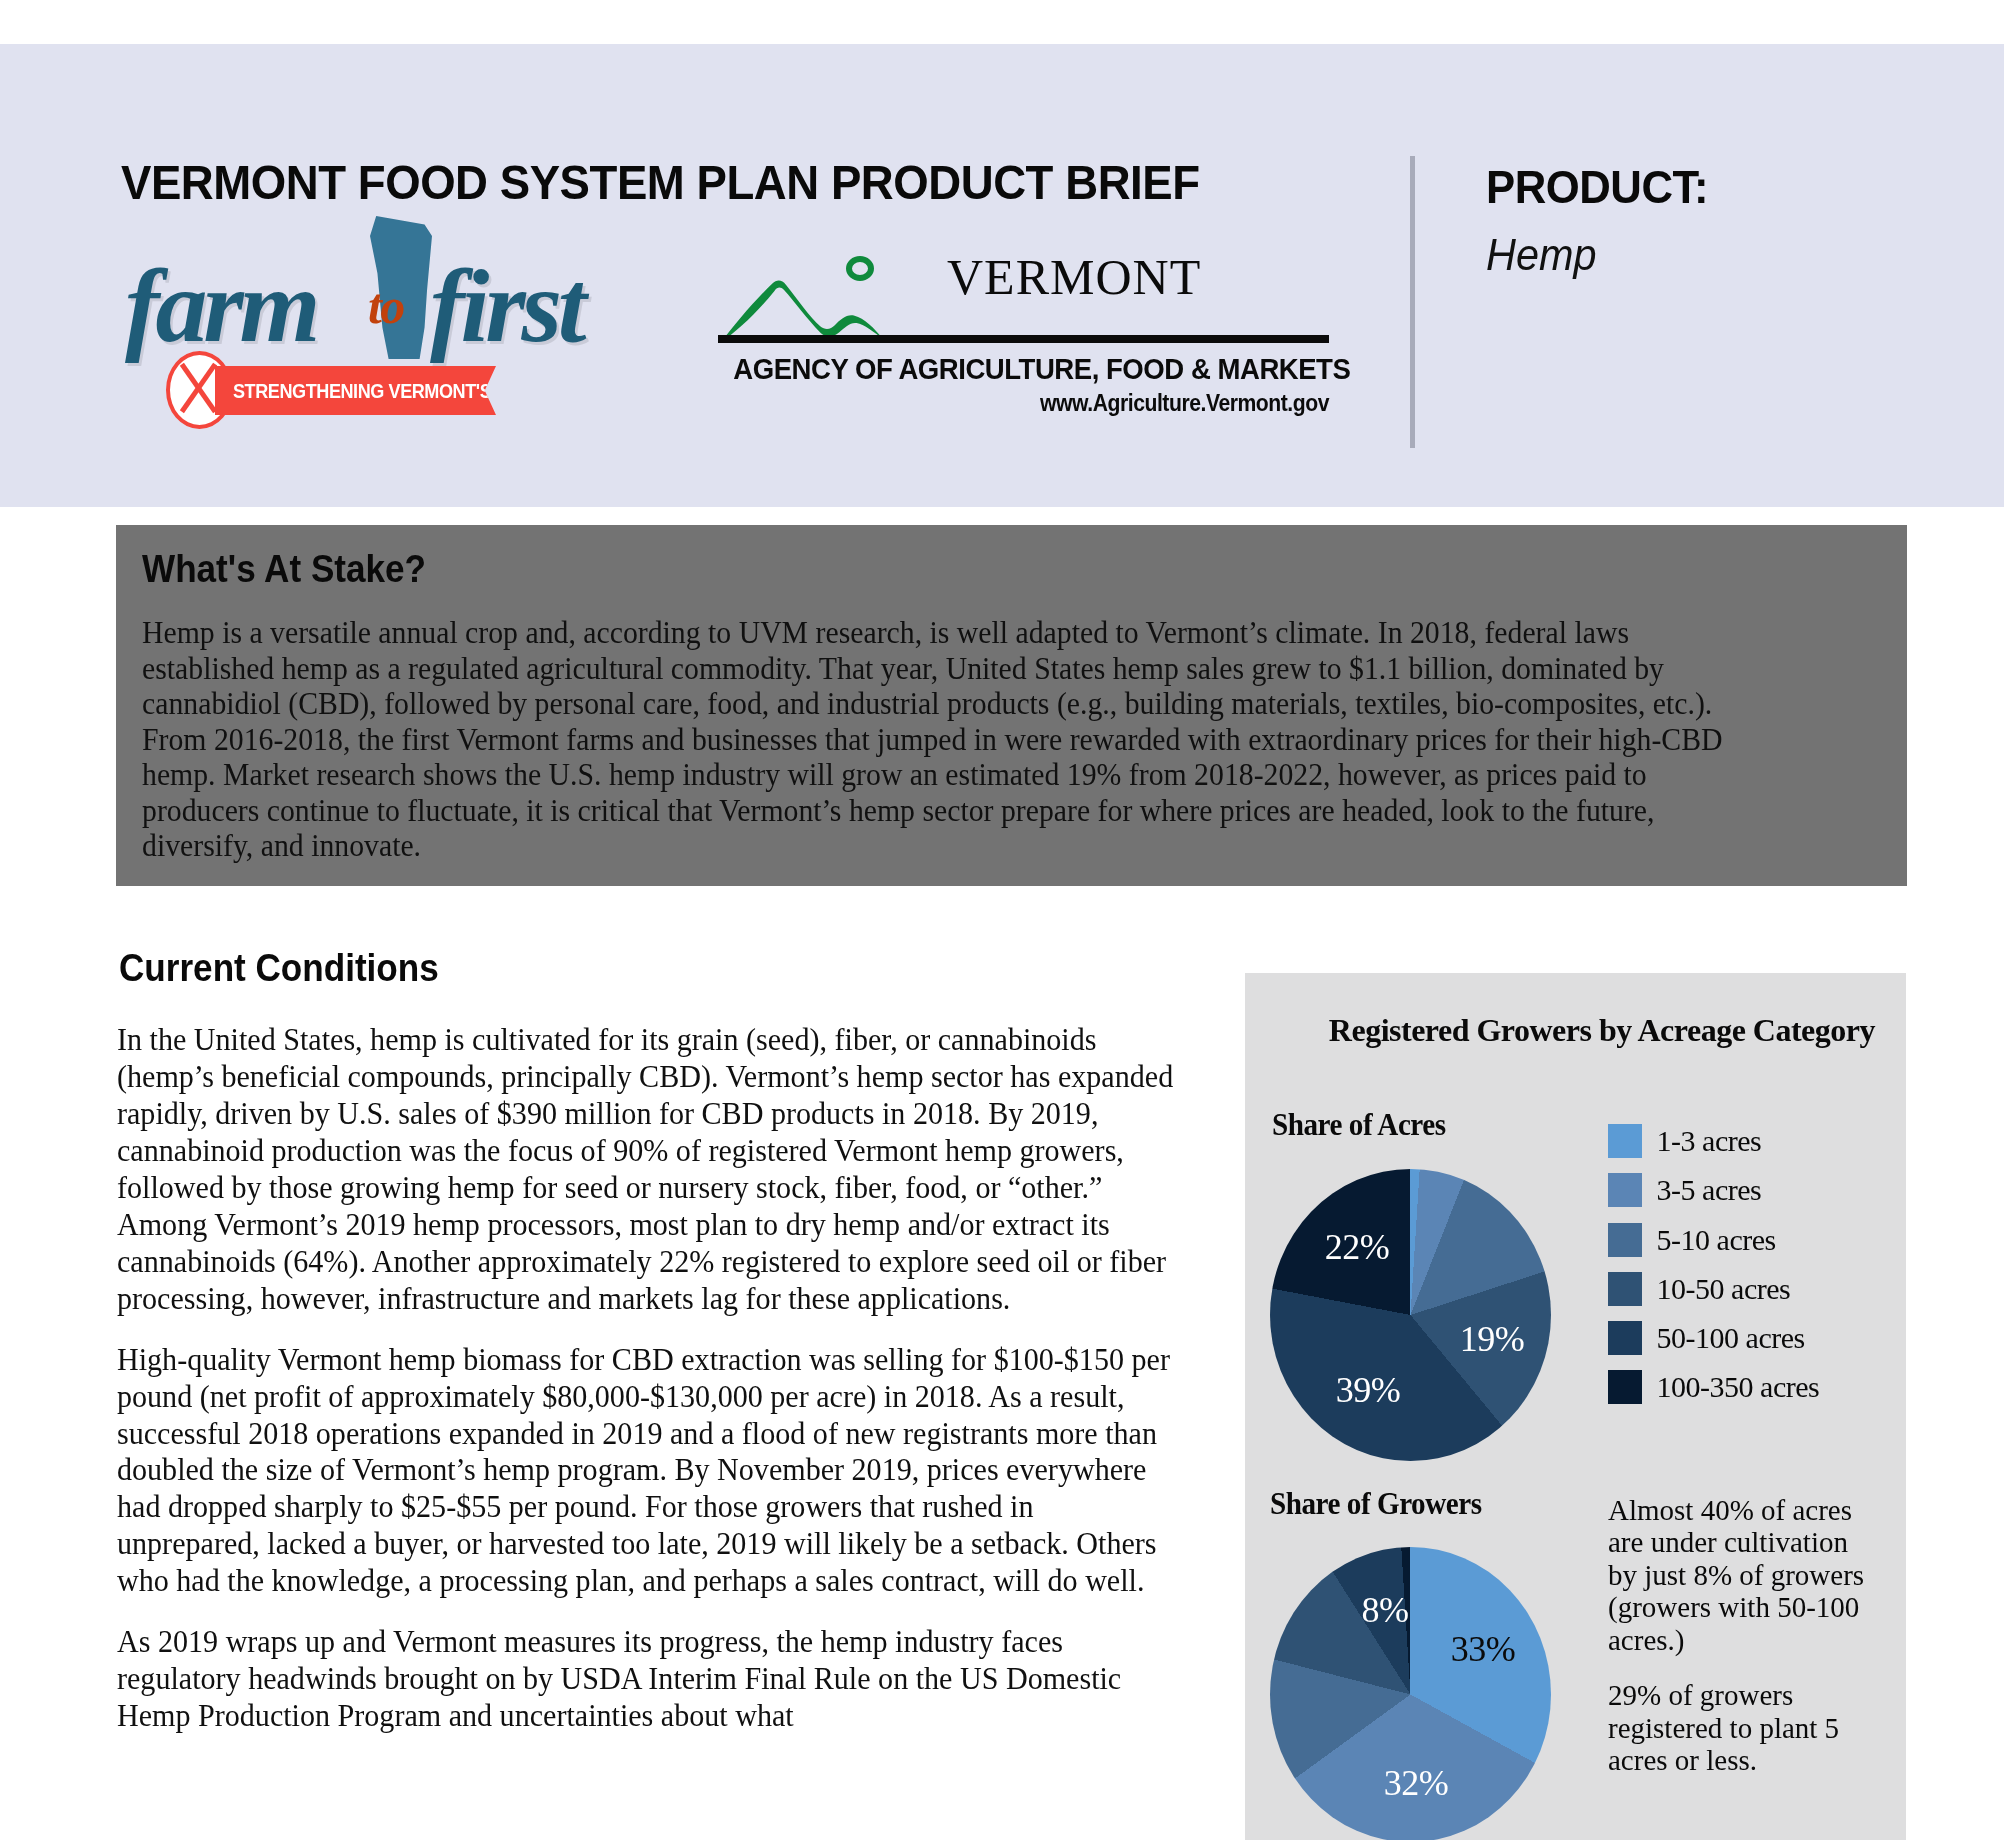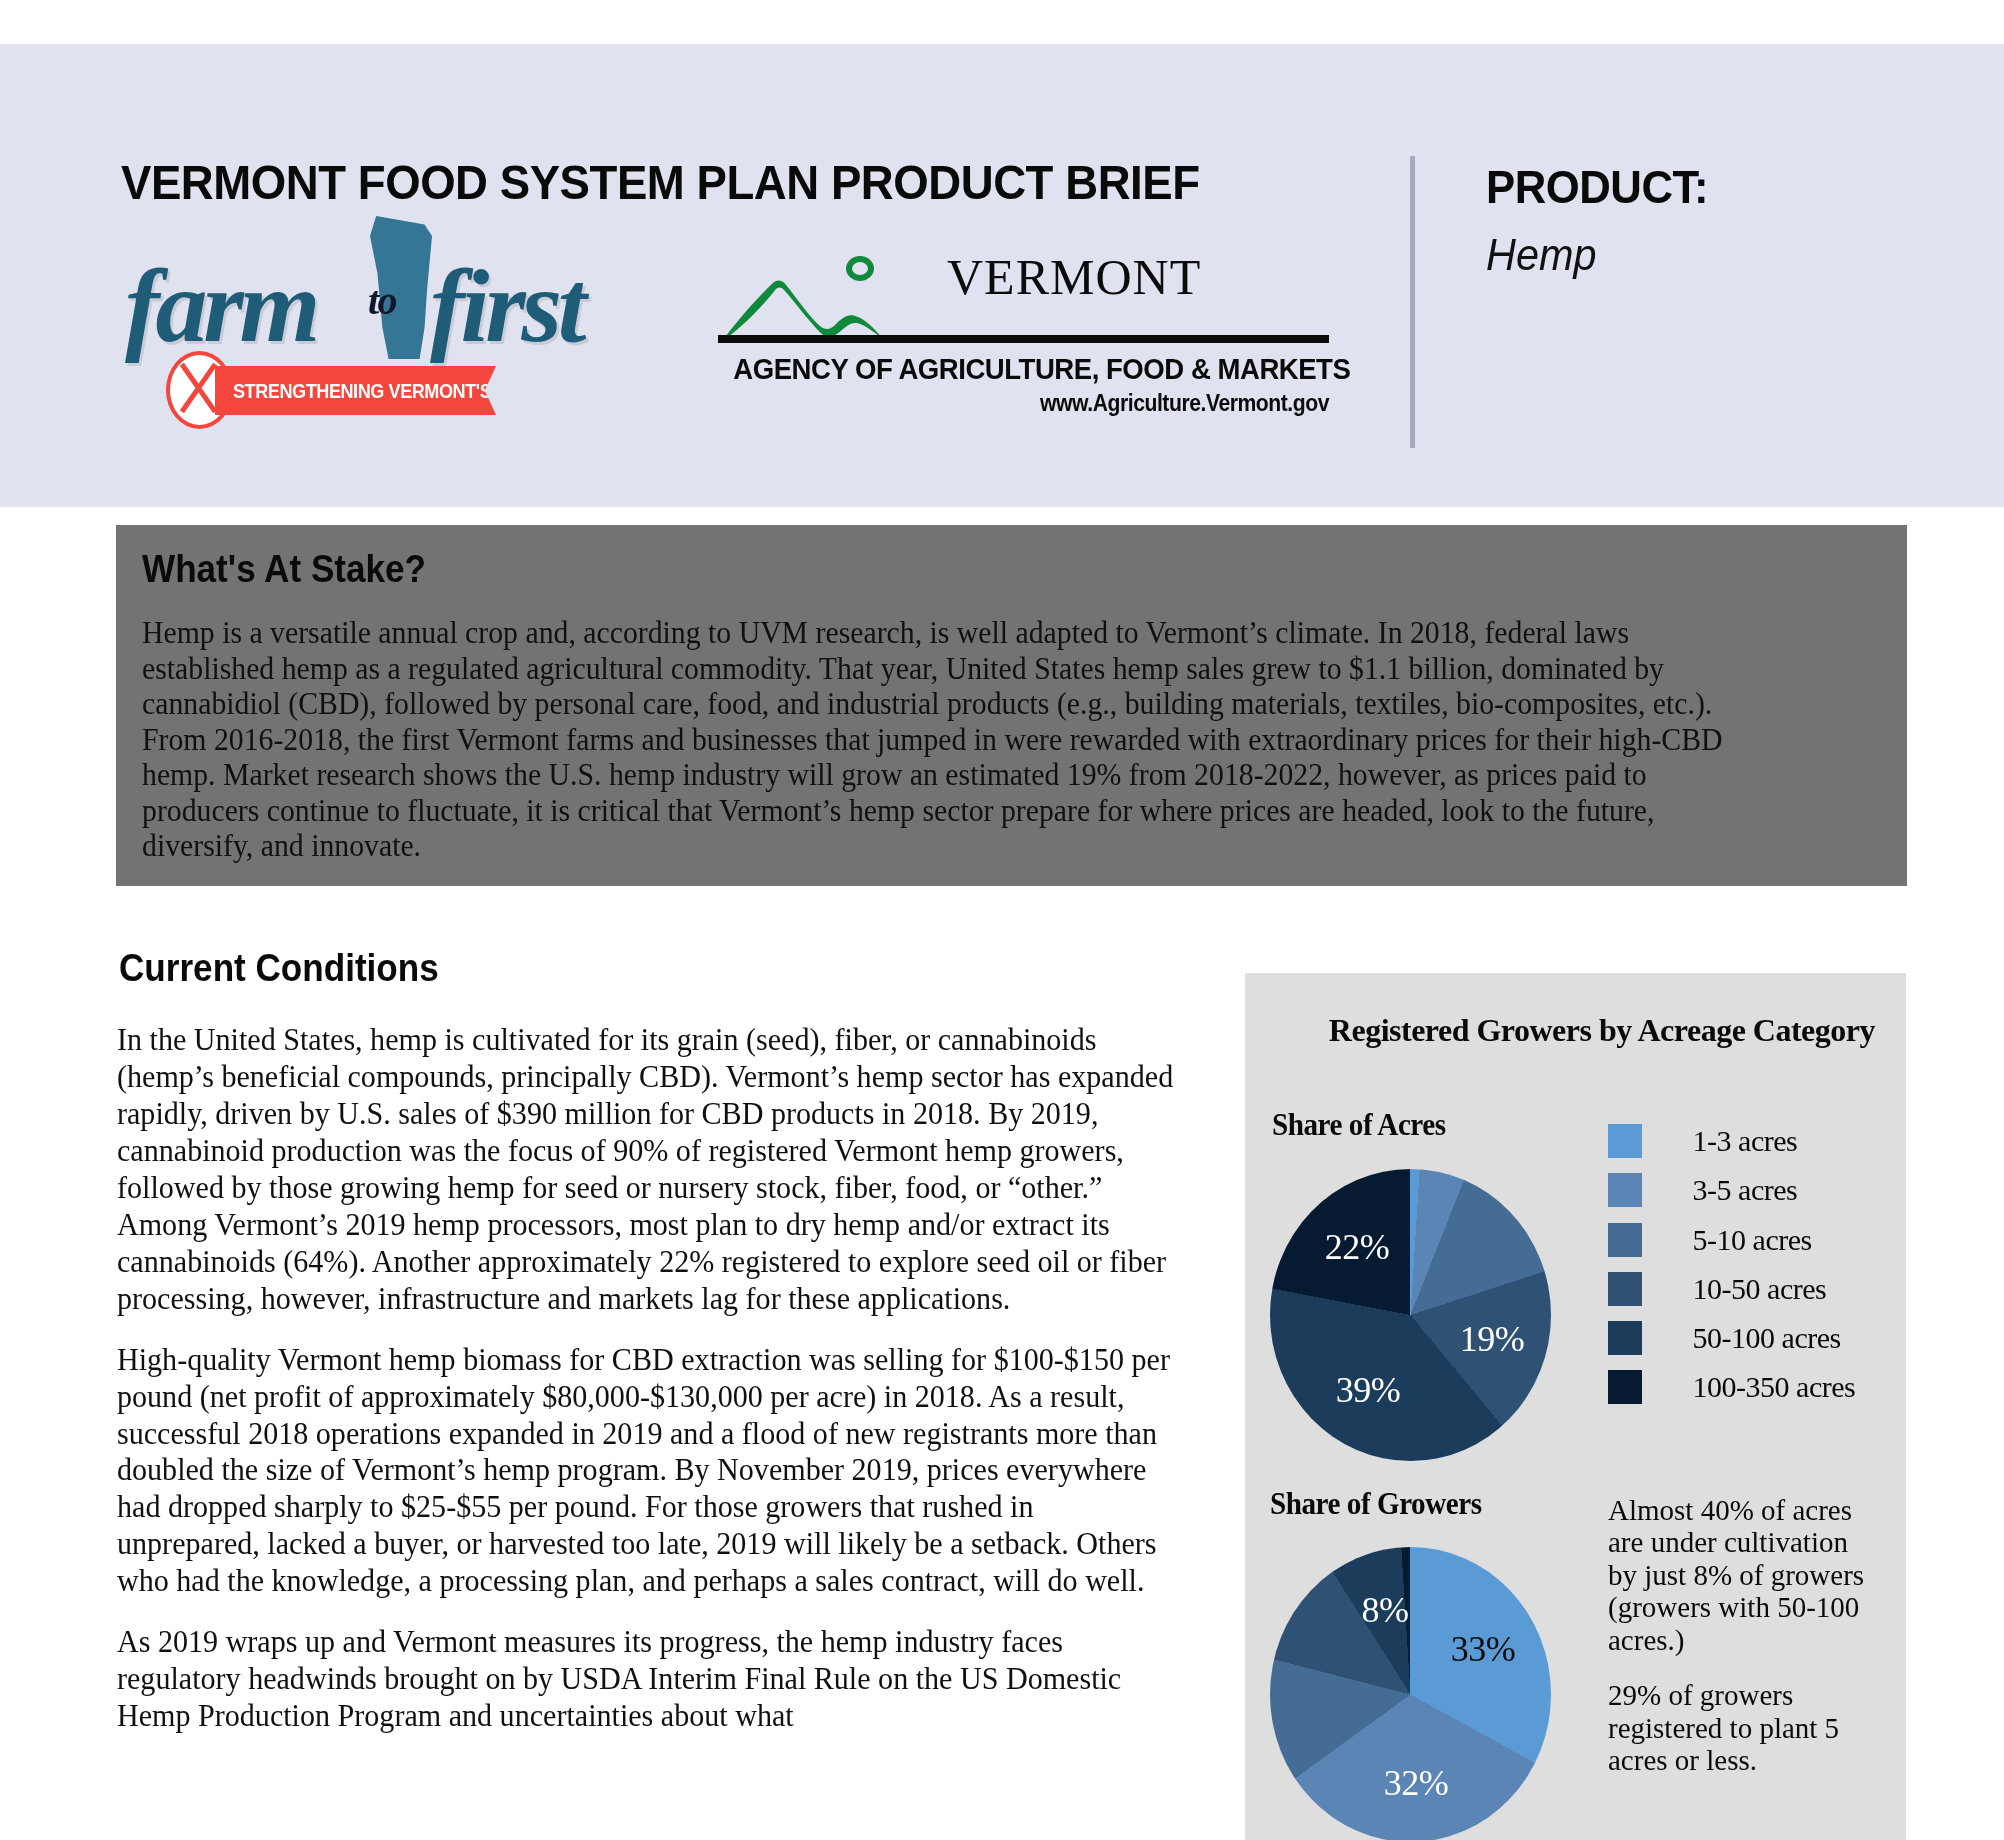--- a/index.html
+++ b/index.html
@@ -63,22 +63,22 @@
     position:absolute;left:0px;top:30px;
     font-family:"Liberation Serif",serif;
     font-style:italic;font-weight:bold;font-size:104px;
     color:#1f5c78;
     letter-spacing:-4.2px;
     text-shadow:2.6px 2.6px 0 #c9cbd8;
   }
   #f2p-word-to{
     position:absolute;left:243px;top:61px;
     font-family:"Liberation Serif",serif;
-    font-style:italic;font-weight:bold;font-size:40px;
-    color:#0f172a;letter-spacing:-1.6px;
+    font-style:italic;font-weight:bold;font-size:50px;
+    color:#c2410c;letter-spacing:-1.6px;
   }
   #f2p-word-plate{
     position:absolute;left:305px;top:30px;
     font-family:"Liberation Serif",serif;
     font-style:italic;font-weight:bold;font-size:104px;
     color:#1f5c78;letter-spacing:-4.2px;
     text-shadow:2.6px 2.6px 0 #c9cbd8;
   }
   #f2p-seal{
     position:absolute;left:41px;top:135px;width:67px;height:78px;
@@ -209,21 +209,21 @@
   
   #legend{position:absolute;left:363px;top:147px;width:271px;}
   .legend-row{
     display:flex;align-items:center;height:42px;margin-bottom:7.3px;
   }
   .legend-swatch{
     width:34px;height:34px;flex:0 0 34px;margin-right:14.6px;
   }
   .legend-label{
     font-family:"Liberation Serif",serif;
-    font-size:30px;color:#0a0a0a;letter-spacing:-0.5px;white-space:nowrap;margin-left:36px;
+    font-size:30px;color:#0a0a0a;letter-spacing:-0.5px;white-space:nowrap;
   }
 
   
   #side-notes{
     position:absolute;left:363px;top:521px;width:260px;
     font-family:"Liberation Serif",serif;
     font-size:29px;line-height:1.12;color:#0a0a0a;
   }
   #side-notes p{margin:0 0 23px 0;}
 </style>

